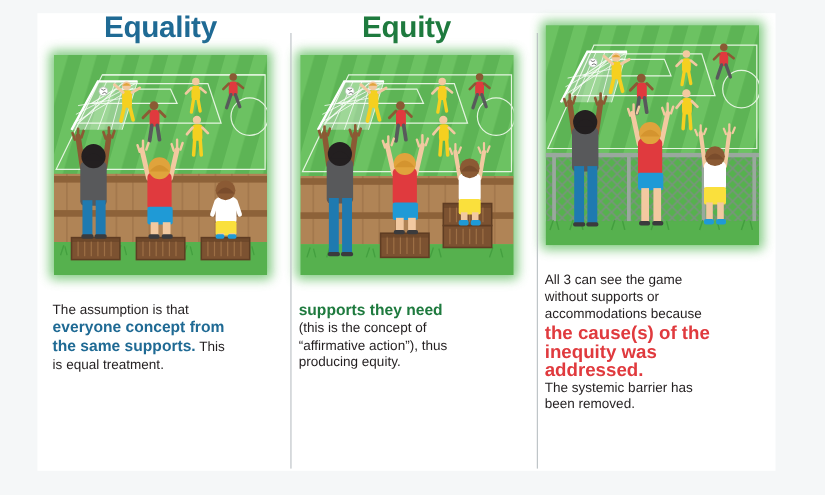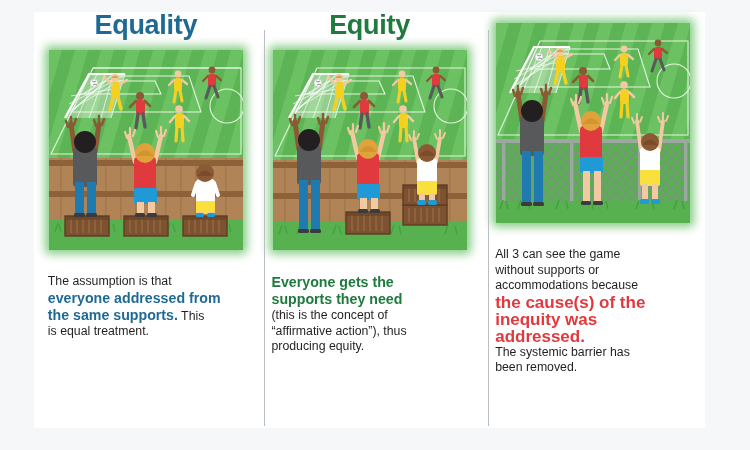--- a/index.html
+++ b/index.html
@@ -226,21 +226,21 @@
                 <rect x="159" y="162" width="6" height="2" fill="#f2c9a0"></rect>
                 <rect x="147" y="163" width="8" height="4" rx="1.6" fill="#1f9ad6"></rect>
                 <rect x="158" y="163" width="8" height="4" rx="1.6" fill="#1f9ad6"></rect>
               </g>
             </svg>
           </div>
         </div>
 
         <div class="caption">
           <span class="ln">The assumption is that</span>
-          <span class="ln hl" style="color:#1f6a94">everyone addressed from</span>
+          <span class="ln hl" style="color:#1f6a94">everyone concept from</span>
           <span class="ln"><span class="hl" style="color:#1f6a94">the same supports.</span><span> This</span></span>
           <span class="ln">is equal treatment.</span>
         </div>
       </div>
 
       <div class="panel">
         <div class="title" style="color: rgb(30, 122, 62);">Equity</div>
 
         <div class="illus-wrap">
           <div class="illus-glow"></div>
@@ -388,21 +388,20 @@
                 <rect x="146" y="143" width="6" height="8" fill="#f2c9a0"></rect>
                 <rect x="156" y="143" width="6" height="8" fill="#f2c9a0"></rect>
                 <rect x="144" y="150" width="9" height="5" rx="1.8" fill="#1f9ad6"></rect>
                 <rect x="155" y="150" width="9" height="5" rx="1.8" fill="#1f9ad6"></rect>
               </g>
             </svg>
           </div>
         </div>
 
         <div class="caption">
-          <span class="ln hl" style="color:#1e7a3e">Everyone gets the</span>
           <span class="ln hl" style="color:#1e7a3e">supports they need</span>
           <span class="ln">(this is the concept of</span>
           <span class="ln">“affirmative action”), thus</span>
           <span class="ln">producing equity.</span>
         </div>
       </div>
 
       <div class="panel">
 
         <div class="illus-wrap">

